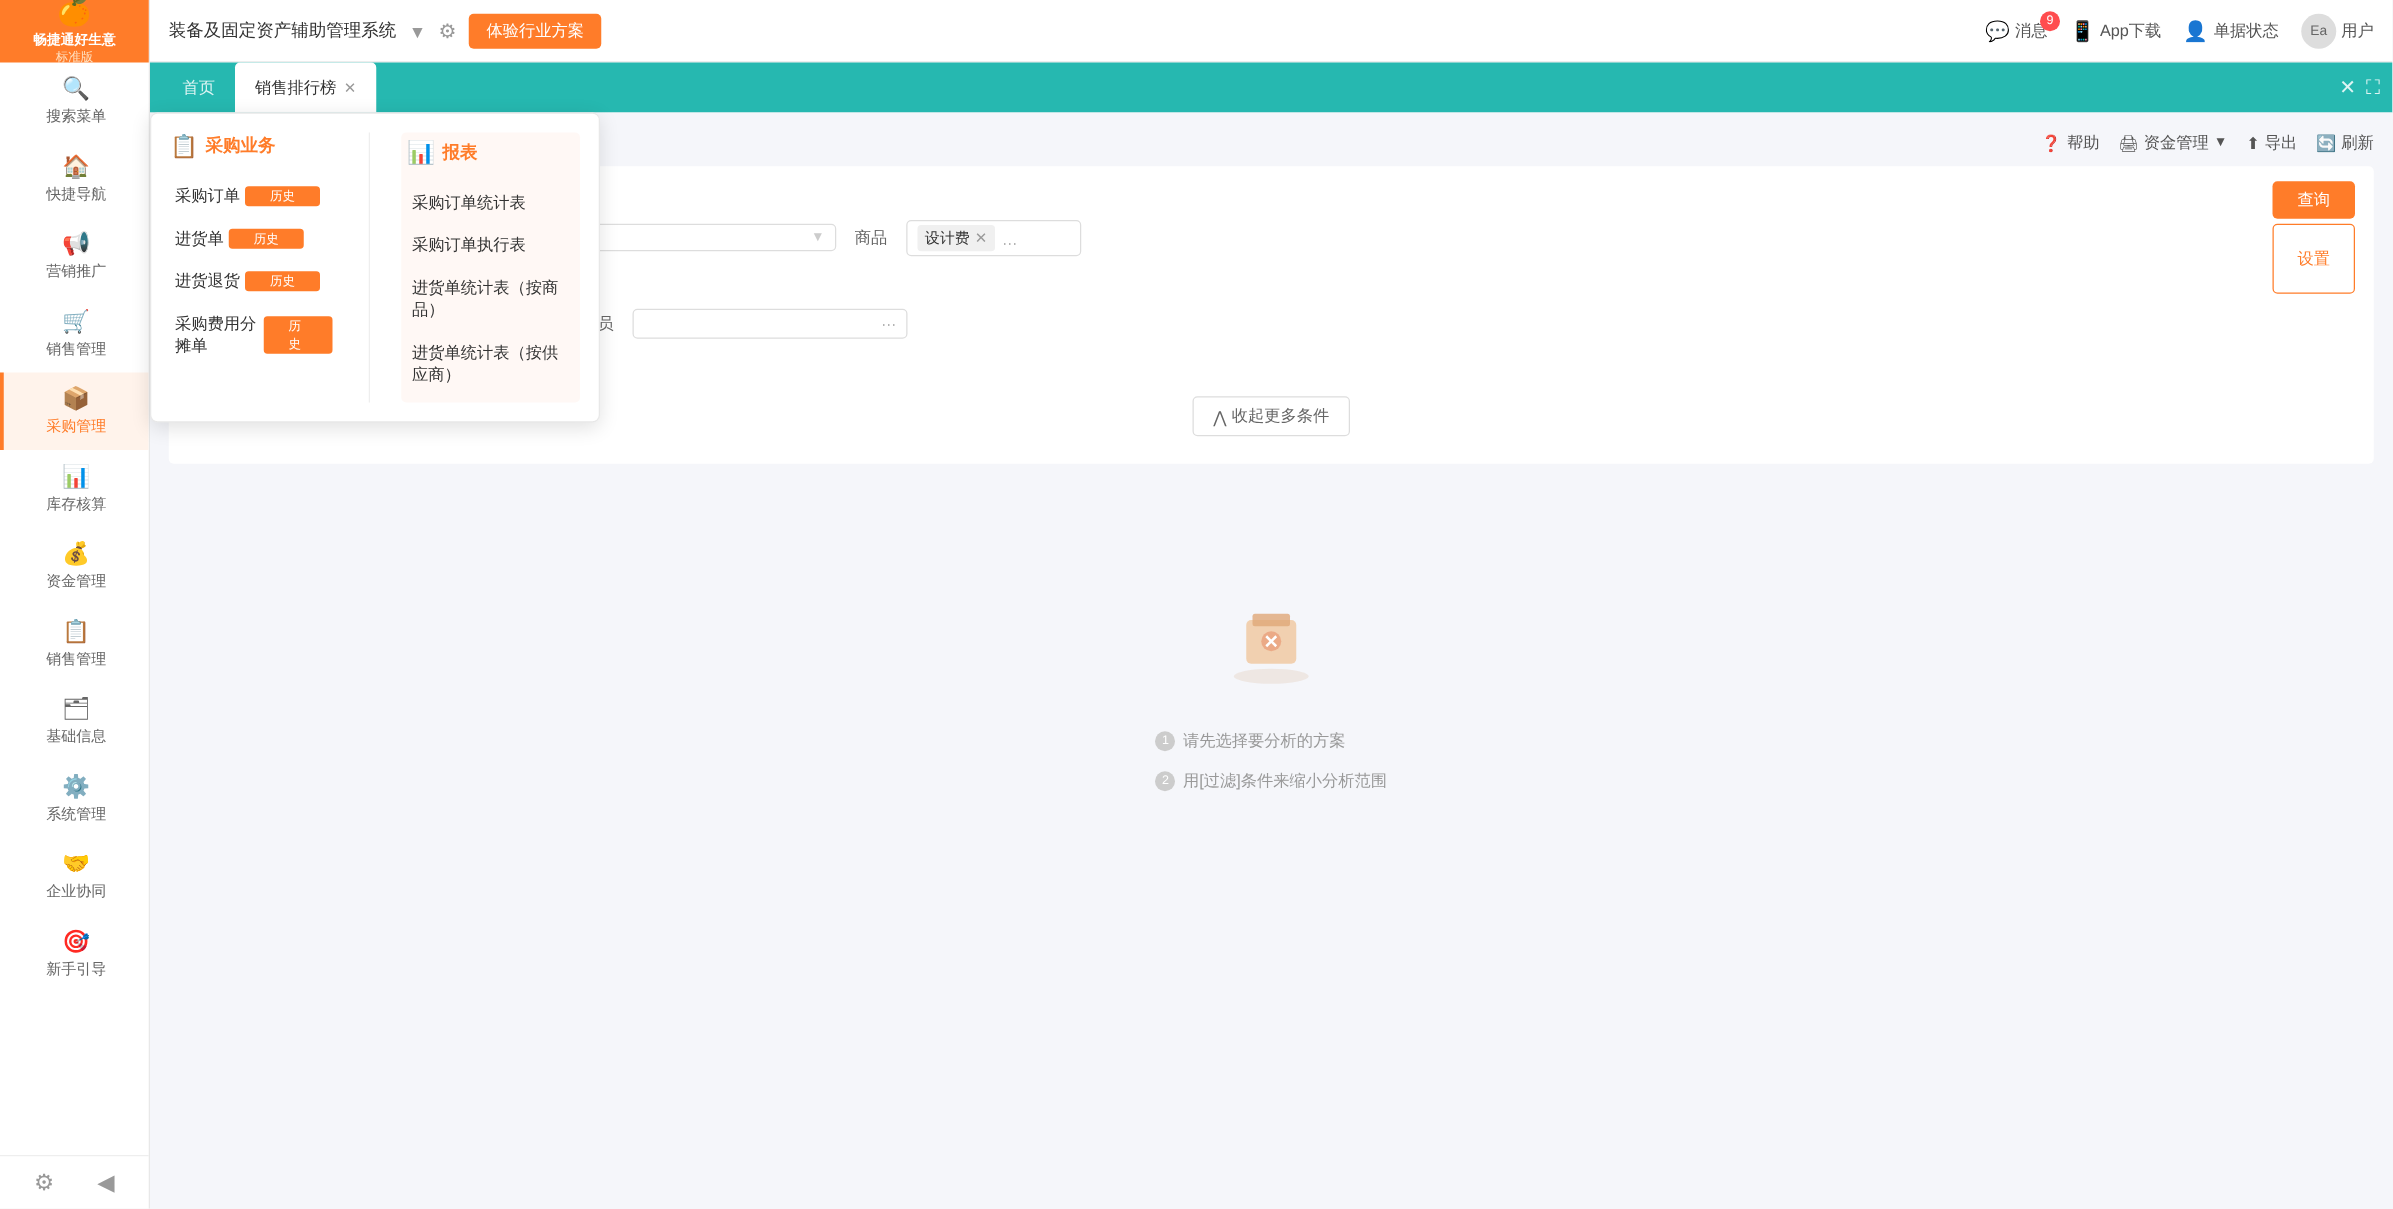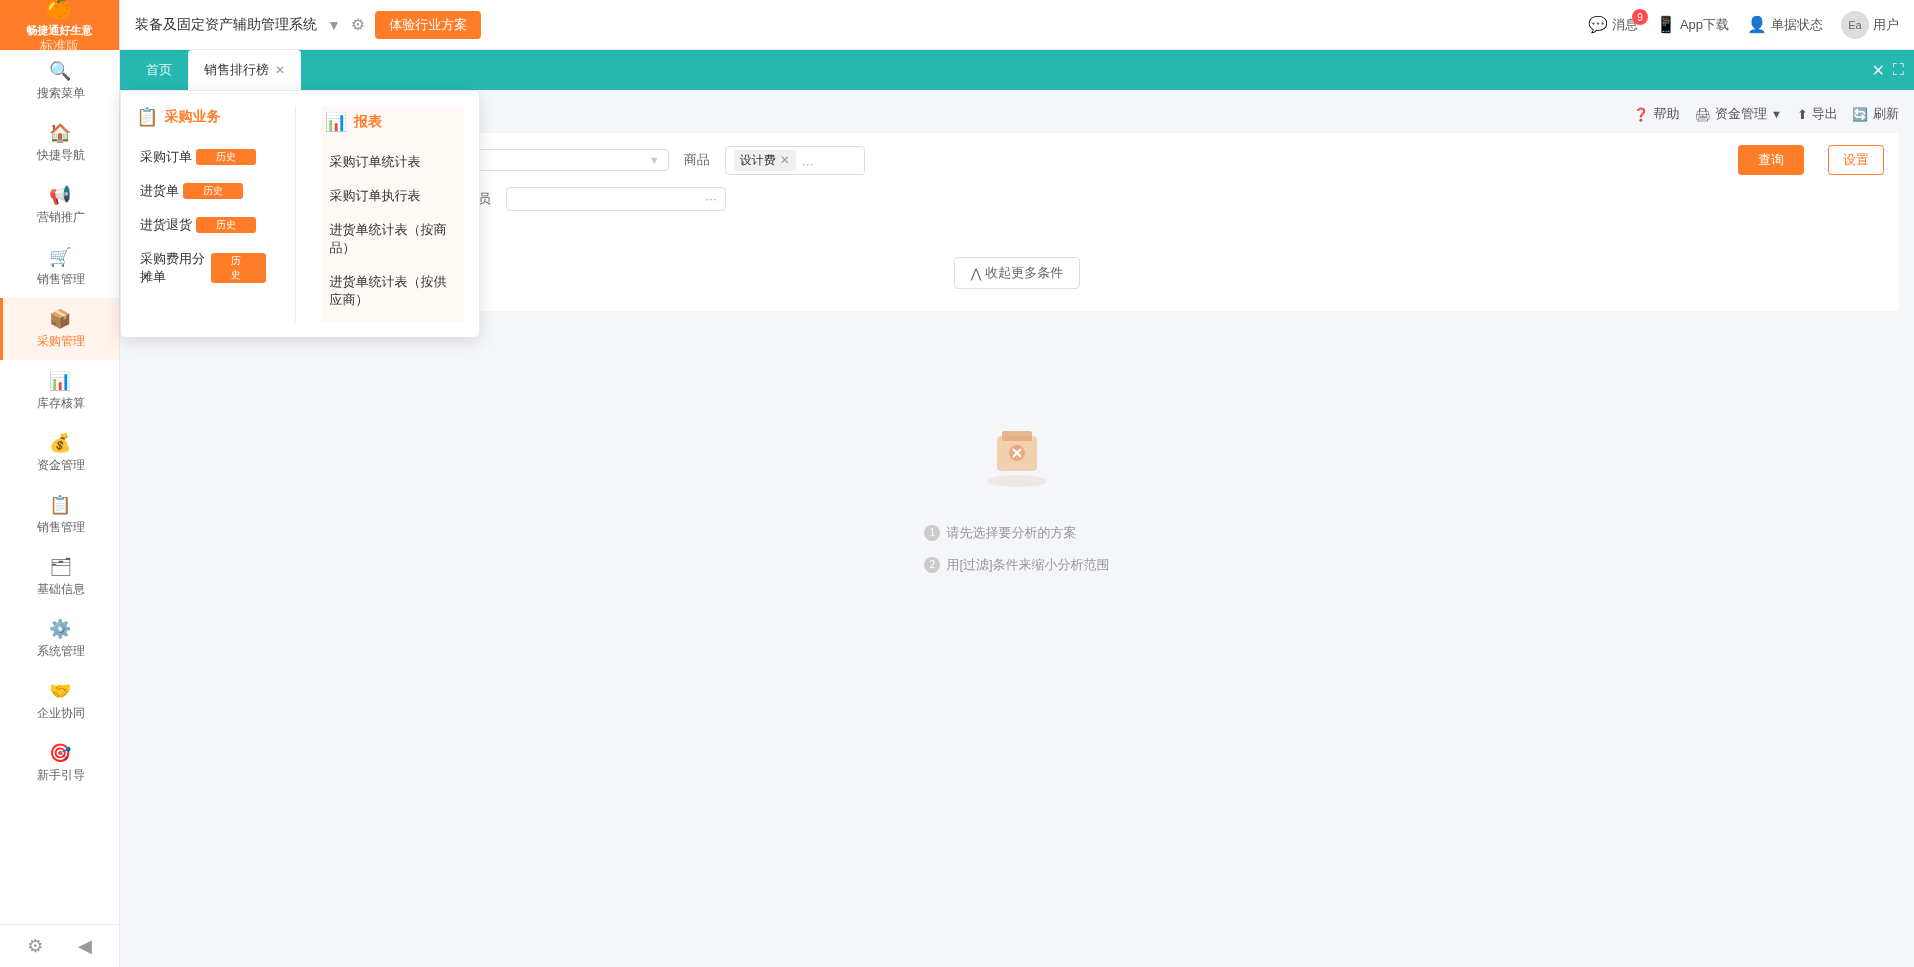--- a/index.html
+++ b/index.html
@@ -229,29 +229,29 @@
       border: none;
       padding: 6px 20px;
       border-radius: 4px;
       cursor: pointer;
       font-size: 13px;
     }
     .btn-settings {
       background: #fff;
       color: #ff7c29;
       border: 1px solid #ff7c29;
-      padding: 2px 14px;
+      padding: 18px 14px;
       border-radius: 4px;
       cursor: pointer;
       font-size: 13px;
     }
     .filter-actions {
       display: flex;
-      flex-direction: row;
-      gap: 24px;
+      flex-direction: column;
+      gap: 4px;
       margin-left: auto;
     }
     .toolbar-actions {
       display: flex;
       align-items: center;
       gap: 15px;
       margin-bottom: 10px;
       justify-content: flex-end;
     }
     .toolbar-btn {
@@ -362,21 +362,21 @@
       border-radius: 4px;
     }
   </style>
 </head>
 <body>
 
 <div class="sidebar">
   <div class="sidebar-logo">
     <span class="logo-icon">🍊</span>
     <span style="font-size:11px; font-weight:bold; color:#fff; text-align:center; line-height:1.3; margin-top:2px;">畅捷通好生意</span>
-    <span style="font-size:13px; color:#ffe0c0;">标准版</span>
+    <span style="font-size:10px; color:#ffe0c0;">标准版</span>
   </div>
   <div class="sidebar-nav">
 
     <div class="sidebar-item">
       <span class="item-icon">🔍</span>
       <span>搜索菜单</span>
     </div>
     <div class="sidebar-item">
       <span class="item-icon">🏠</span>
       <span>快捷导航</span>

